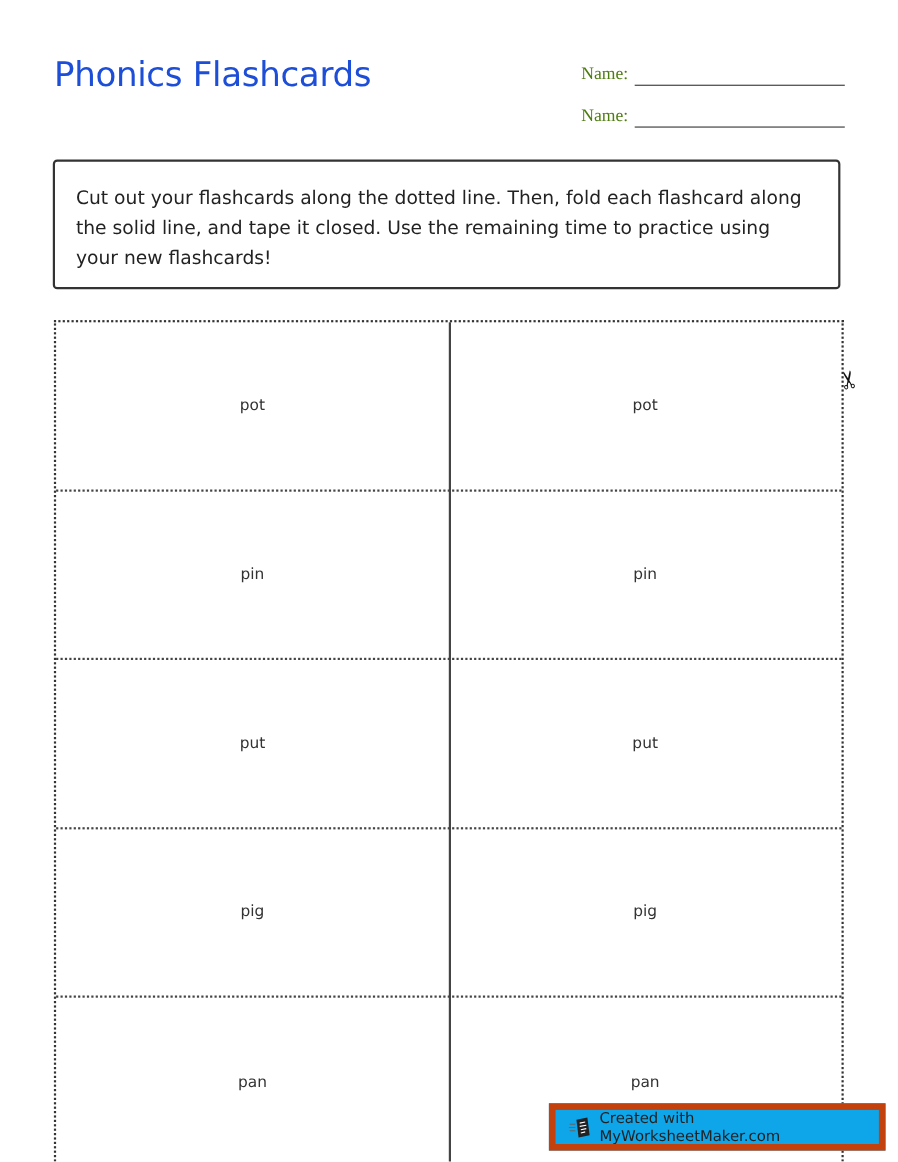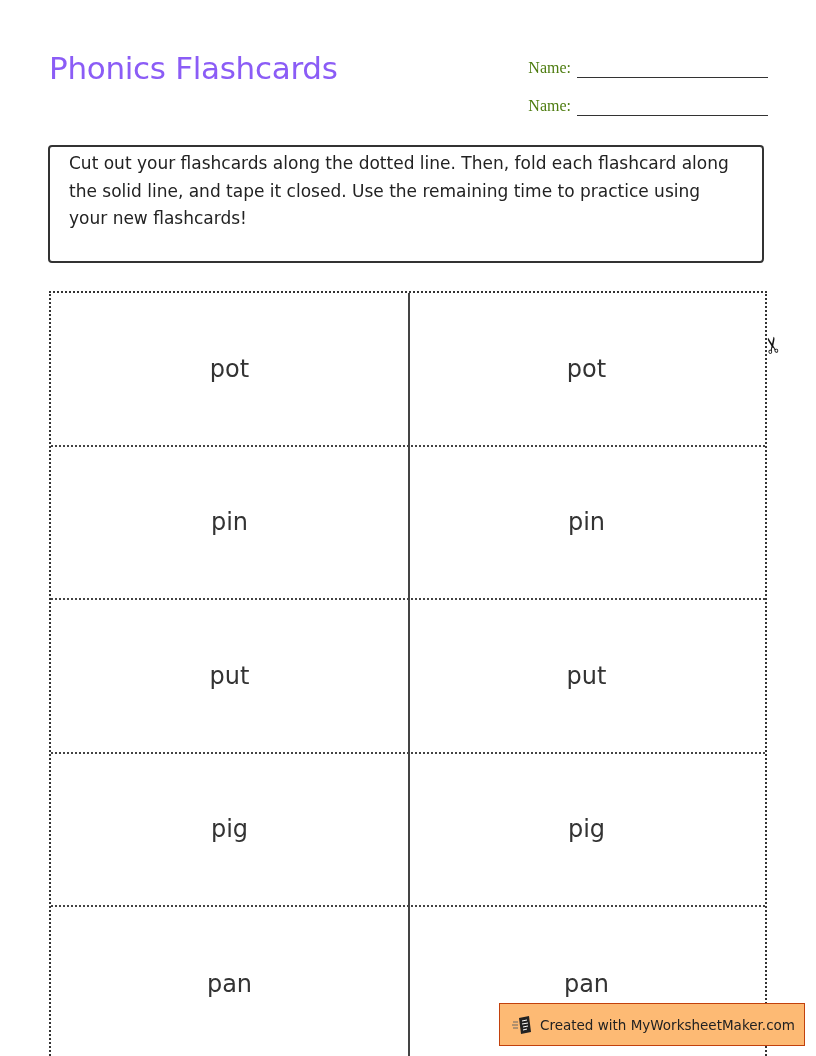--- a/index.html
+++ b/index.html
@@ -14,21 +14,21 @@
       overflow: hidden;
       color: #222222;
     }
     .title {
       position: absolute;
       left: 49px;
       top: 47px;
       font-family: "DejaVu Sans", sans-serif;
       font-size: 31px;
       font-weight: normal;
-      color: #8b5cf6;
+      color: #1d4ed8;
       letter-spacing: -0.3px;
       margin: 0;
       line-height: 42px;
     }
     .field-row {
       position: absolute;
       right: 48px;
       display: flex;
       align-items: flex-end;
       font-family: "Liberation Serif", serif;
@@ -50,21 +50,21 @@
     }
     .instructions {
       position: absolute;
       left: 48px;
       top: 145px;
       width: 716px;
       height: 118px;
       border: 2px solid #333333;
       border-radius: 4px;
       box-sizing: border-box;
-      padding: 3px 19px;
+      padding: 20px 19px;
       font-family: "DejaVu Sans", sans-serif;
       font-size: 17px;
       line-height: 27.5px;
       color: #222222;
     }
     .cards {
       position: absolute;
       left: 49px;
       top: 291px;
       width: 718px;
@@ -83,21 +83,21 @@
     }
     .card-row:last-child {
       border-bottom: none;
     }
     .card-half {
       flex: 1;
       display: flex;
       align-items: center;
       justify-content: center;
       font-family: "DejaVu Sans", sans-serif;
-      font-size: 24px;
+      font-size: 14px;
       color: #333333;
     }
     .fold-line {
       position: absolute;
       left: 357px;
       top: 0;
       width: 2px;
       height: 800px;
       background: #444444;
     }
@@ -111,22 +111,22 @@
       font-family: "DejaVu Sans", sans-serif;
       transform: rotate(-100deg);
     }
     .badge {
       position: absolute;
       left: 499px;
       top: 1003px;
       width: 306px;
       height: 43px;
       box-sizing: border-box;
-      border: 1px solid #c2410c;
-      background: #fdba74;
+      border: 6px solid #c2410c;
+      background: #0ea5e9;
       display: flex;
       align-items: center;
       padding-left: 12px;
       font-family: "DejaVu Sans", sans-serif;
       font-size: 13.5px;
       color: #222222;
     }
     .badge-icon {
       width: 22px;
       height: 22px;

